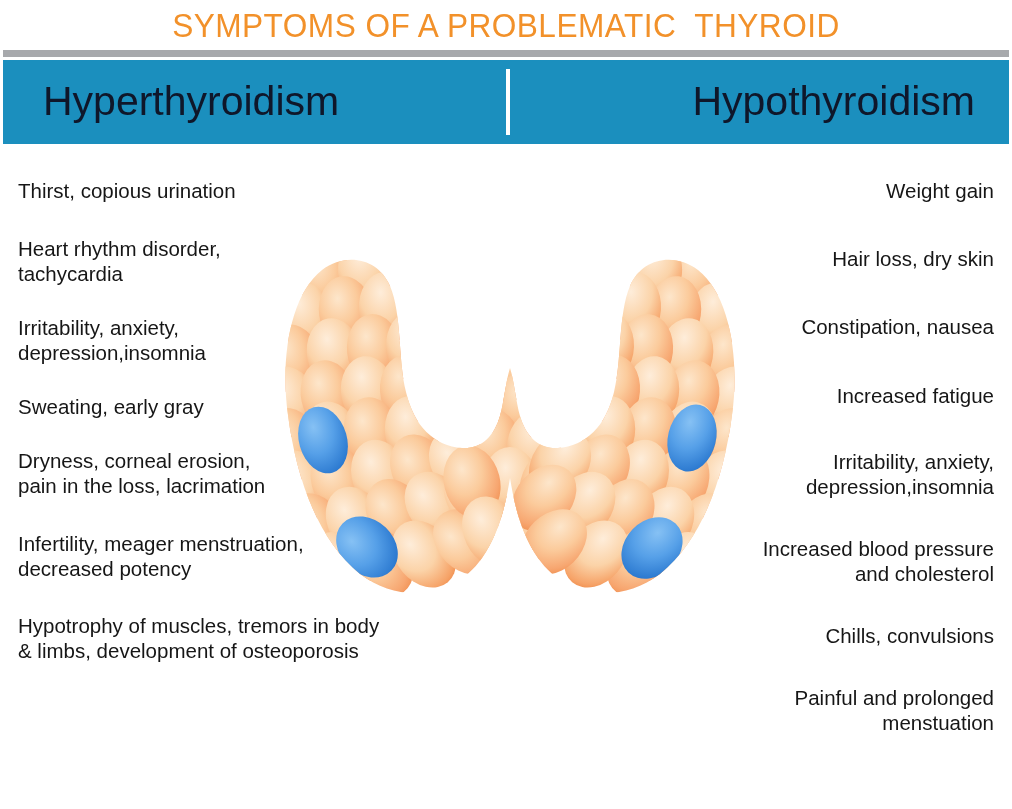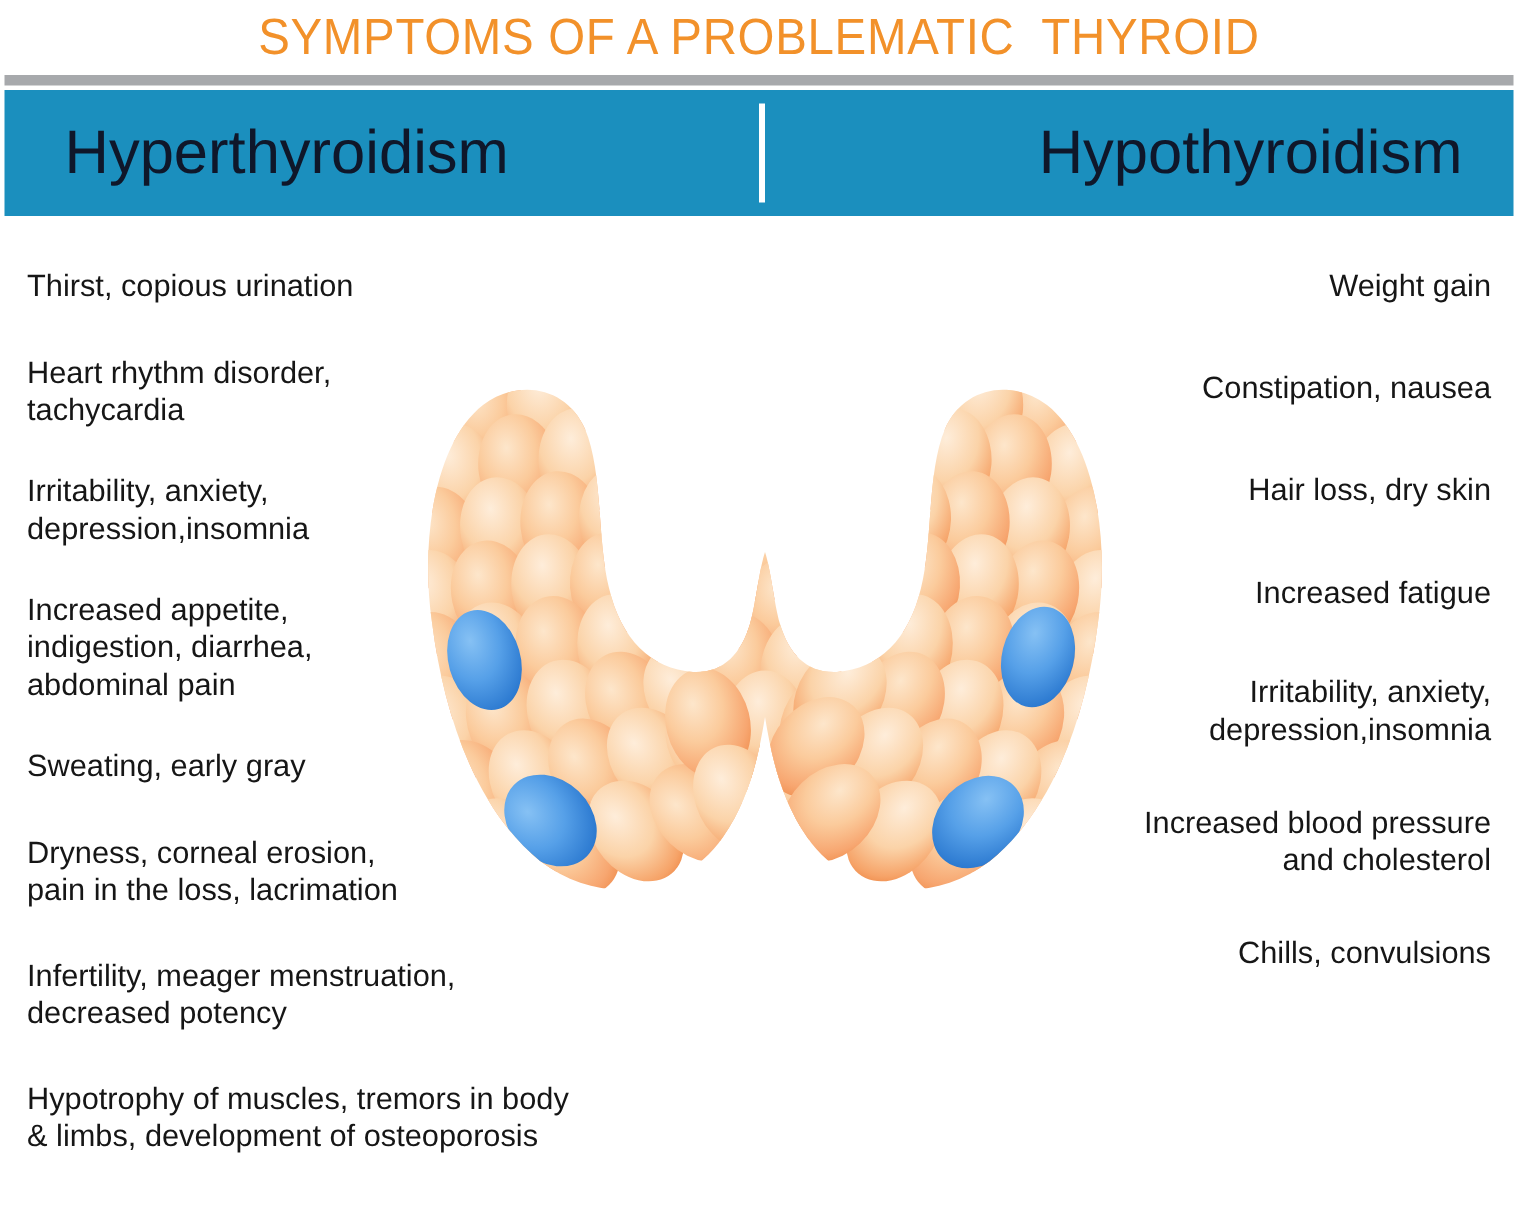--- a/index.html
+++ b/index.html
@@ -152,42 +152,41 @@
     <div id="band-divider"></div>
     <div class="band-title" id="band-title-right">Hypothyroidism</div>
   </div>
 
   <div class="symptom-col" id="col-left">
     <p class="symptom-item">Thirst, copious urination</p>
     <p class="symptom-item">Heart rhythm disorder,
 tachycardia</p>
     <p class="symptom-item">Irritability, anxiety,
 depression,insomnia</p>
-    <p class="symptom-item">Increased appetite,
-indigestion, diarrhea,
-abdominal pain</p>
     <p class="symptom-item">Sweating, early gray</p>
     <p class="symptom-item">Dryness, corneal erosion,
 pain in the loss, lacrimation</p>
     <p class="symptom-item">Infertility, meager menstruation,
 decreased potency</p>
     <p class="symptom-item">Hypotrophy of muscles, tremors in body
 &amp; limbs, development of osteoporosis</p>
   </div>
 
   <div class="symptom-col" id="col-right">
     <p class="symptom-item">Weight gain</p>
+    <p class="symptom-item">Hair loss, dry skin</p>
     <p class="symptom-item">Constipation, nausea</p>
-    <p class="symptom-item">Hair loss, dry skin</p>
     <p class="symptom-item">Increased fatigue</p>
     <p class="symptom-item">Irritability, anxiety,
 depression,insomnia</p>
     <p class="symptom-item">Increased blood pressure
 and cholesterol</p>
     <p class="symptom-item">Chills, convulsions</p>
+    <p class="symptom-item">Painful and prolonged
+menstuation</p>
   </div>
 
   <div id="thyroid-figure">
     <svg width="480" height="375" viewBox="0 0 480 375" xmlns="http://www.w3.org/2000/svg">
       <defs>
         <radialGradient id="folG" cx="38%" cy="30%" r="78%">
           <stop offset="0%" stop-color="#FDE6CB"></stop>
           <stop offset="45%" stop-color="#FBCB9C"></stop>
           <stop offset="82%" stop-color="#F7A670"></stop>
           <stop offset="100%" stop-color="#F08E4E"></stop>

